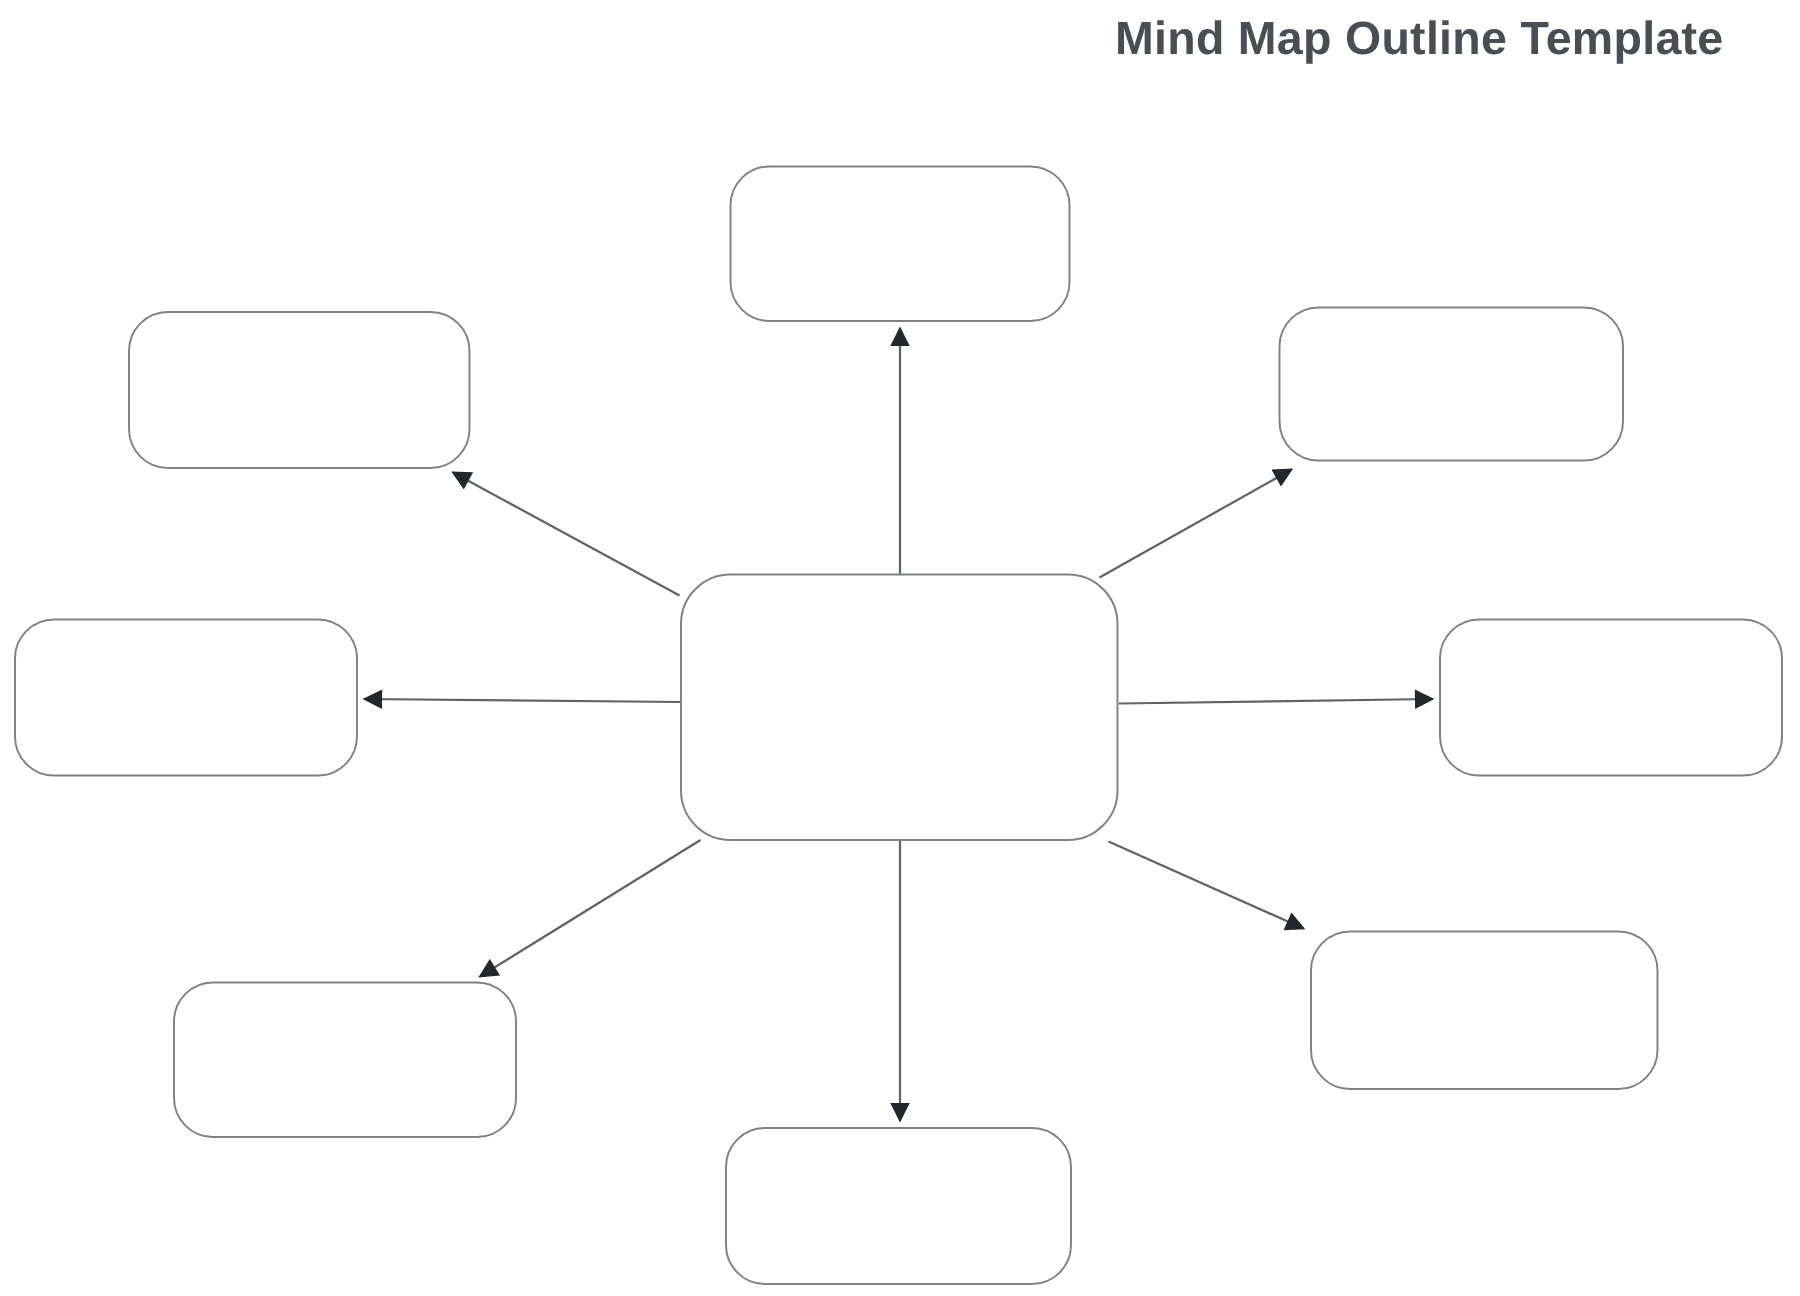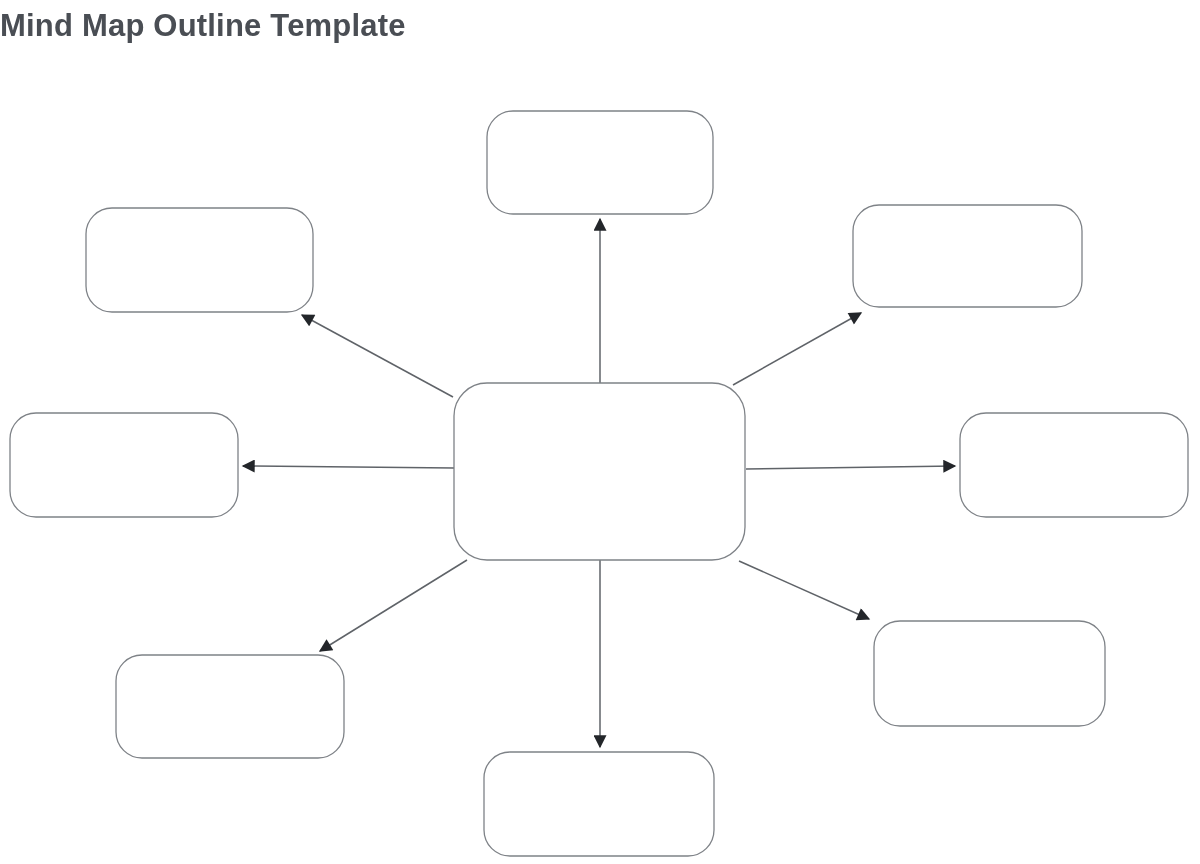--- a/index.html
+++ b/index.html
@@ -16,21 +16,21 @@
     width: 1200px;
     height: 864px;
     background: #ffffff;
   }
   .page-title {
     position: absolute;
     top: 8px;
     left: 0;
     width: 1149px;
     margin: 0;
-    text-align: left;
+    text-align: right;
     font-size: 31px;
     font-weight: 700;
     letter-spacing: 0.2px;
     color: #4a4e54;
     font-family: "Liberation Sans", "DejaVu Sans", sans-serif;
   }
   svg.diagram {
     position: absolute;
     top: 0;
     left: 0;

